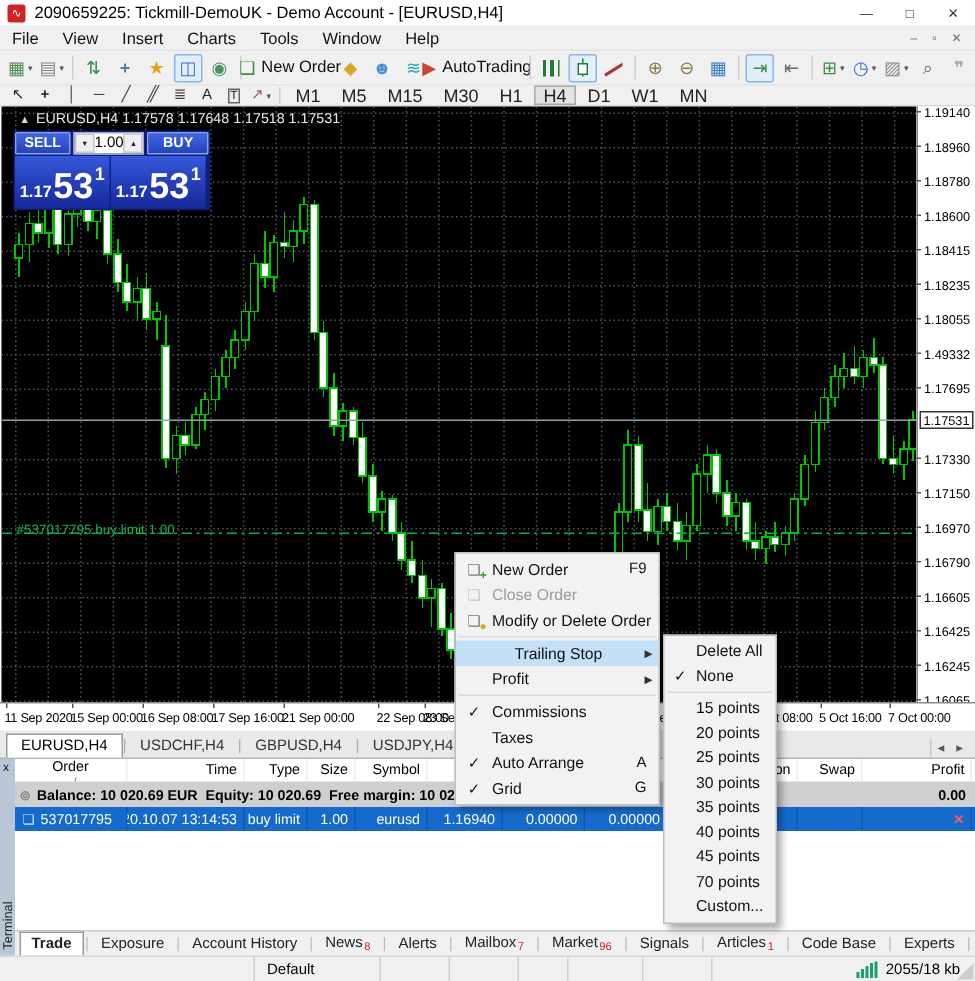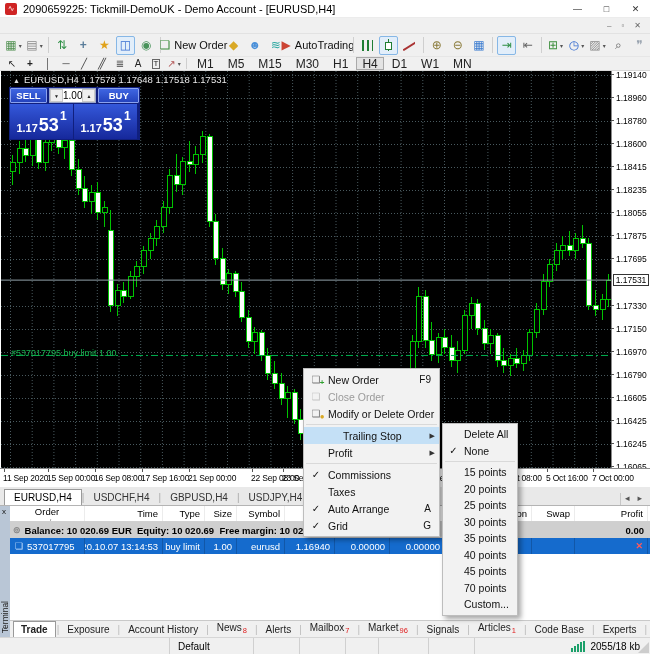--- a/index.html
+++ b/index.html
@@ -61,21 +61,21 @@
           font-size:9.5px;display:flex;align-items:center;justify-content:center;border-radius:1px;}
   .oc-sell{width:37px;margin-right:2px;}
   .oc-buy{flex:1;margin-left:2px;}
   .oc-step{display:flex;flex:1;background:#fff;border:1px solid #9aa6c8;}
   .oc-arr{width:13px;background:#efefef;border:1px solid #c8c8c8;font-size:5px;color:#222;display:flex;align-items:center;justify-content:center;}
   .oc-vol{flex:1;font-size:10px;color:#000;display:flex;align-items:center;justify-content:center;}
   .oc-prices{display:flex;}
   .oc-price{width:63px;height:35px;background:linear-gradient(#3458da,#16289b);color:#fff;display:flex;align-items:flex-end;justify-content:center;padding-bottom:2px;}
   .oc-price:first-child{margin-right:1px;}
   .oc-pre{font-size:11px;font-weight:bold;margin:0 1px 3px 0;}
-  .oc-big{font-size:18px;font-weight:bold;line-height:24px;}
+  .oc-big{font-size:24px;font-weight:bold;line-height:24px;}
   .oc-sup{font-size:12px;font-weight:bold;margin:0 0 14px 1px;}
   .order-lbl{position:absolute;left:11px;top:277px;font-size:9px;color:#17b34f;z-index:3;white-space:nowrap;}
   
   .ctabs{position:absolute;left:0;top:487px;right:0;height:19px;background:#e9e9e9;border-bottom:1px solid #b4b4b4;
          display:flex;align-items:flex-end;font-size:10px;color:#333;padding-left:4px;}
   .ctab{padding:2px 9px;white-space:nowrap;}
   .ctab.active{background:#fff;border:1px solid #9a9a9a;border-bottom:none;color:#000;}
   .ctab-sep{color:#aaa;padding:2px 0;}
   .ctab-nav{margin-left:auto;display:flex;align-items:center;color:#555;font-size:9px;padding:0 4px 2px 0;border-left:1px solid #c6c6c6;}
   .ctab-nav span{padding:0 4px;}
@@ -140,20 +140,29 @@
     <div class="appicon">∿</div>
     <div class="title-text">2090659225: Tickmill-DemoUK - Demo Account - [EURUSD,H4]</div>
     <div class="winbtns">
       <div class="winbtn">—</div>
       <div class="winbtn">□</div>
       <div class="winbtn">✕</div>
     </div>
   </div>
 
   <div class="menubar">
+    <div class="mb-items" id="mb-items">
+        <span class="mitem">File</span>
+        <span class="mitem">View</span>
+        <span class="mitem">Insert</span>
+        <span class="mitem">Charts</span>
+        <span class="mitem">Tools</span>
+        <span class="mitem">Window</span>
+        <span class="mitem">Help</span>
+      </div>
     <div class="mdi" id="mdi-ctrls">
         <span>–</span>
         <span>▫</span>
         <span>✕</span>
       </div>
   </div>
 
   <div class="tb tb1" id="tb1">
       <div class="tbtn">
         <span class="gly" style="color: rgb(79, 143, 79);">▦</span>
@@ -555,21 +564,21 @@
     <div class="order-lbl">#537017795 buy limit 1.00</div>
 
     <div class="paxis" id="paxis">
         <div class="pa-label" style="top: -1px;">1.19140</div>
         <div class="pa-label" style="top: 21.9464px;">1.18960</div>
         <div class="pa-label" style="top: 44.8928px;">1.18780</div>
         <div class="pa-label" style="top: 67.8392px;">1.18600</div>
         <div class="pa-label" style="top: 91.423px;">1.18415</div>
         <div class="pa-label" style="top: 114.369px;">1.18235</div>
         <div class="pa-label" style="top: 137.316px;">1.18055</div>
-        <div class="pa-label" style="top: 160.262px;">1.17875</div>
+        <div class="pa-label" style="top: 160.262px;">1.49332</div>
         <div class="pa-label" style="top: 183.209px;">1.17695</div>
         <div class="pa-label" style="top: 229.739px;">1.17330</div>
         <div class="pa-label" style="top: 252.685px;">1.17150</div>
         <div class="pa-label" style="top: 275.632px;">1.16970</div>
         <div class="pa-label" style="top: 298.578px;">1.16790</div>
         <div class="pa-label" style="top: 322.162px;">1.16605</div>
         <div class="pa-label" style="top: 345.108px;">1.16425</div>
         <div class="pa-label" style="top: 368.055px;">1.16245</div>
         <div class="pa-label" style="top: 391.001px;">1.16065</div>
         <div class="pa-chip" style="top: 203.115px;">1.17531</div>

